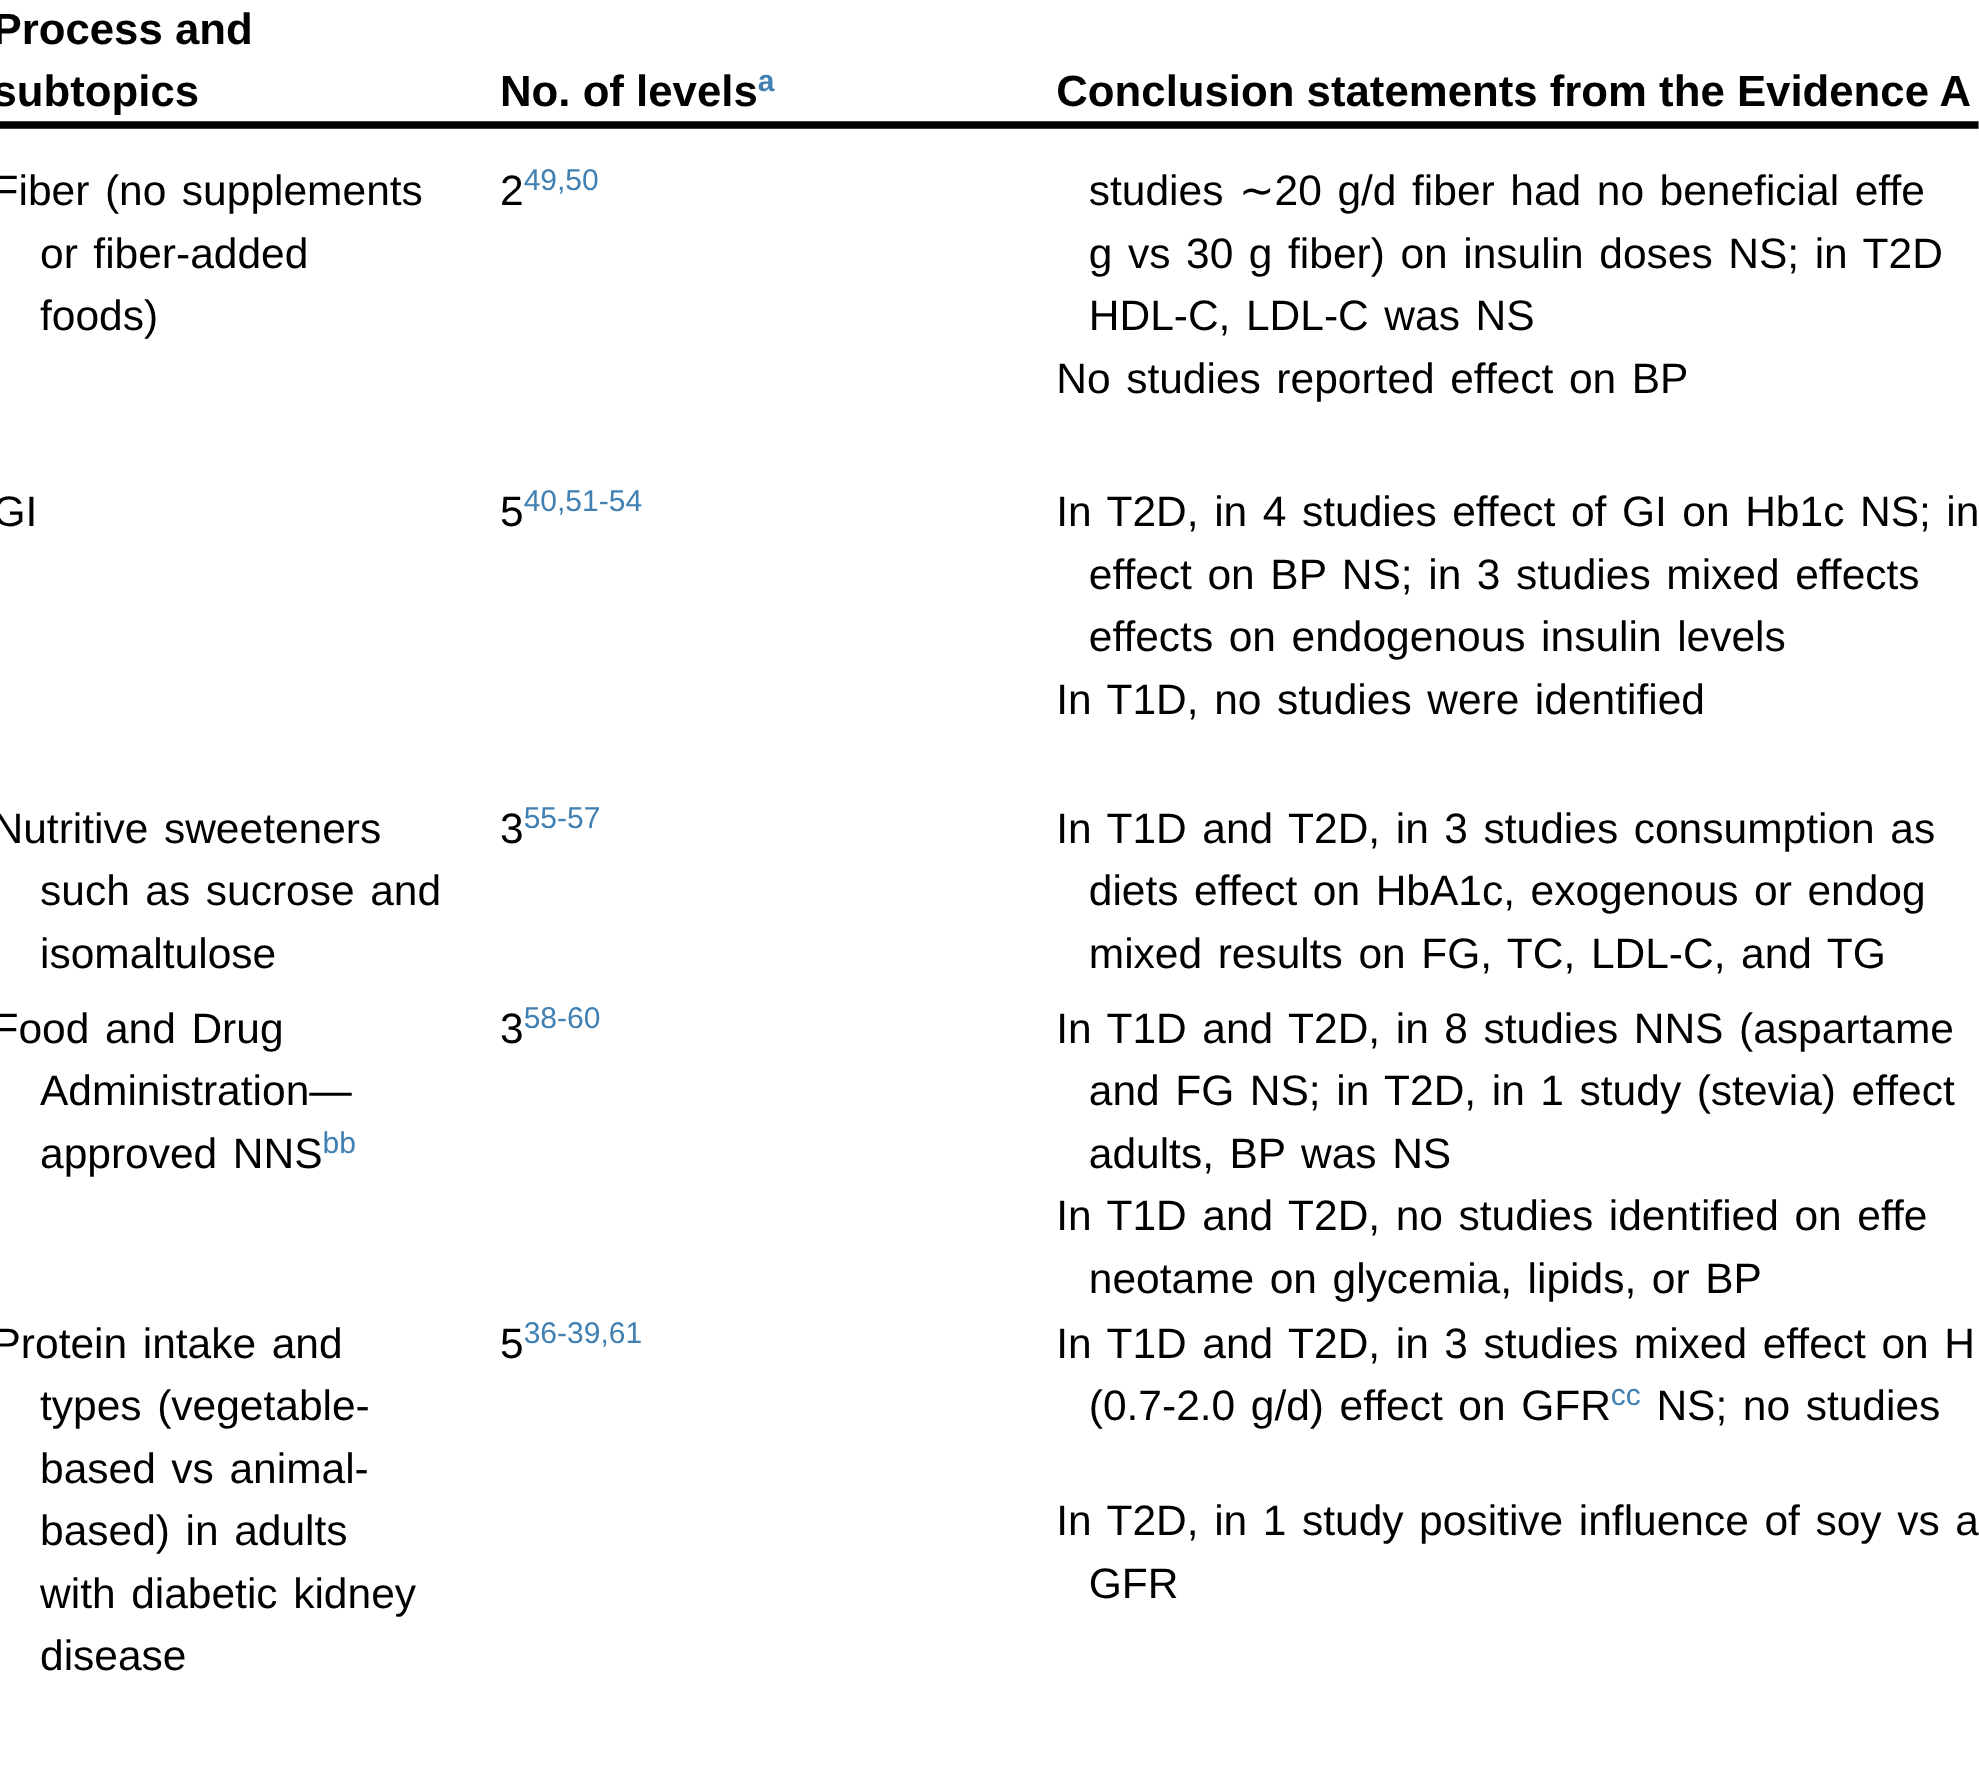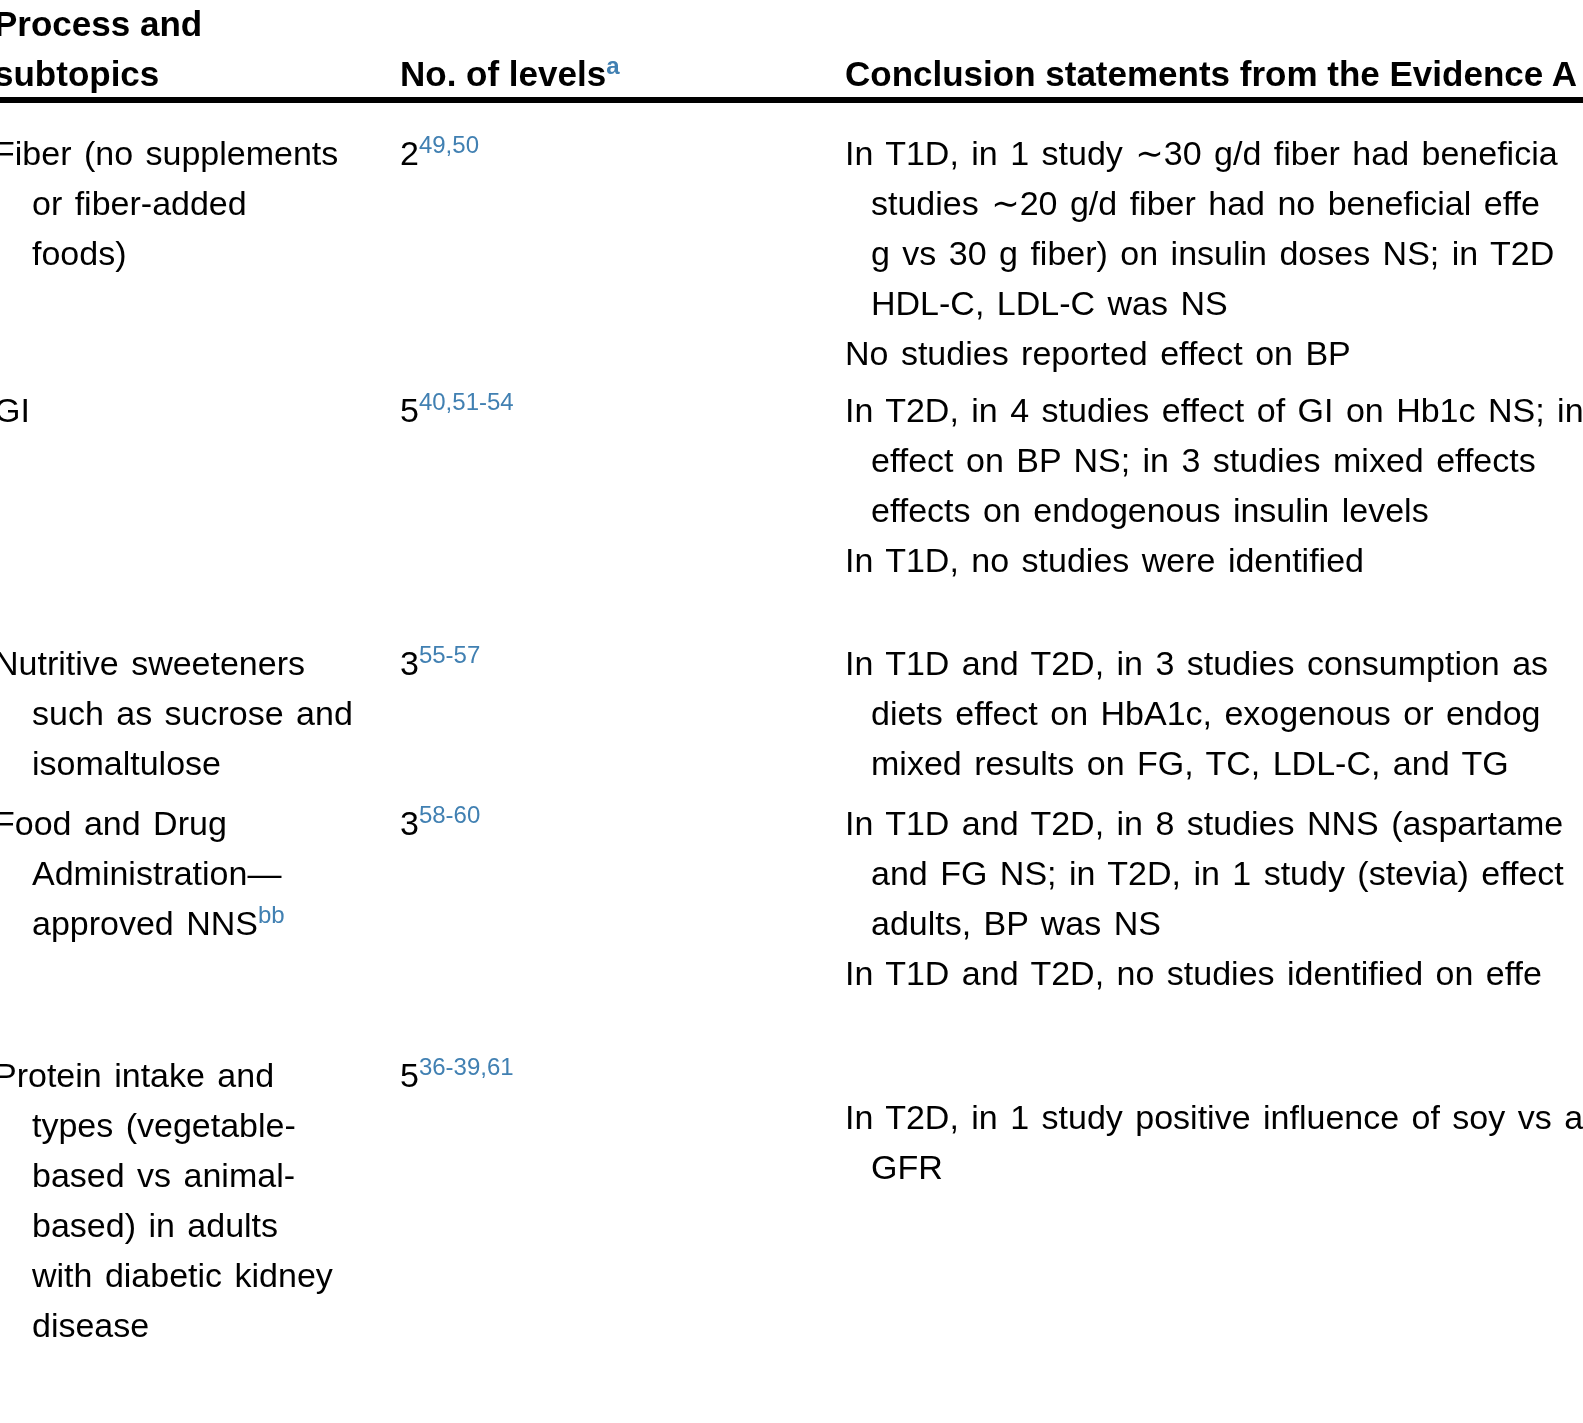--- a/index.html
+++ b/index.html
@@ -57,21 +57,20 @@
   <div class="c1">
     <div class="line">Fiber (no supplements</div>
     <div class="line cont1">or fiber-added</div>
     <div class="line cont1">foods)</div>
   </div>
   <div class="c2">
     <div class="line"><span>2</span><sup class="ref">49,50</sup></div>
   </div>
   <div class="c3">
     <div class="para">
-      <div class="line">In T1D, in 1 study ∼30 g/d fiber had beneficia</div>
       <div class="line cont3">studies ∼20 g/d fiber had no beneficial effe</div>
       <div class="line cont3">g vs 30 g fiber) on insulin doses NS; in T2D</div>
       <div class="line cont3">HDL-C, LDL-C was NS</div>
     </div>
     <div class="para">
       <div class="line">No studies reported effect on BP</div>
     </div>
   </div>
 </div>
 
@@ -122,35 +121,40 @@
     <div class="line"><span>3</span><sup class="ref">58-60</sup></div>
   </div>
   <div class="c3">
     <div class="para">
       <div class="line">In T1D and T2D, in 8 studies NNS (aspartame</div>
       <div class="line cont3">and FG NS; in T2D, in 1 study (stevia) effect</div>
       <div class="line cont3">adults, BP was NS</div>
     </div>
     <div class="para">
       <div class="line">In T1D and T2D, no studies identified on effe</div>
+      <div class="line cont3">neotame on glycemia, lipids, or BP</div>
     </div>
   </div>
 </div>
 
 <div class="row" style="top:1050px">
   <div class="c1">
     <div class="line">Protein intake and</div>
     <div class="line cont1">types (vegetable-</div>
     <div class="line cont1">based vs animal-</div>
     <div class="line cont1">based) in adults</div>
     <div class="line cont1">with diabetic kidney</div>
     <div class="line cont1">disease</div>
   </div>
   <div class="c2">
     <div class="line"><span>5</span><sup class="ref">36-39,61</sup></div>
   </div>
   <div class="c3">
+    <div class="para">
+      <div class="line">In T1D and T2D, in 3 studies mixed effect on H</div>
+      <div class="line cont3"><span>(0.7-2.0 g/d) effect on GFR</span><sup class="ref">cc</sup><span> NS; no studies</span></div>
+    </div>
     <div class="para gap58">
       <div class="line">In T2D, in 1 study positive influence of soy vs a</div>
       <div class="line cont3">GFR</div>
     </div>
   </div>
 </div>
 
 </body></html>

